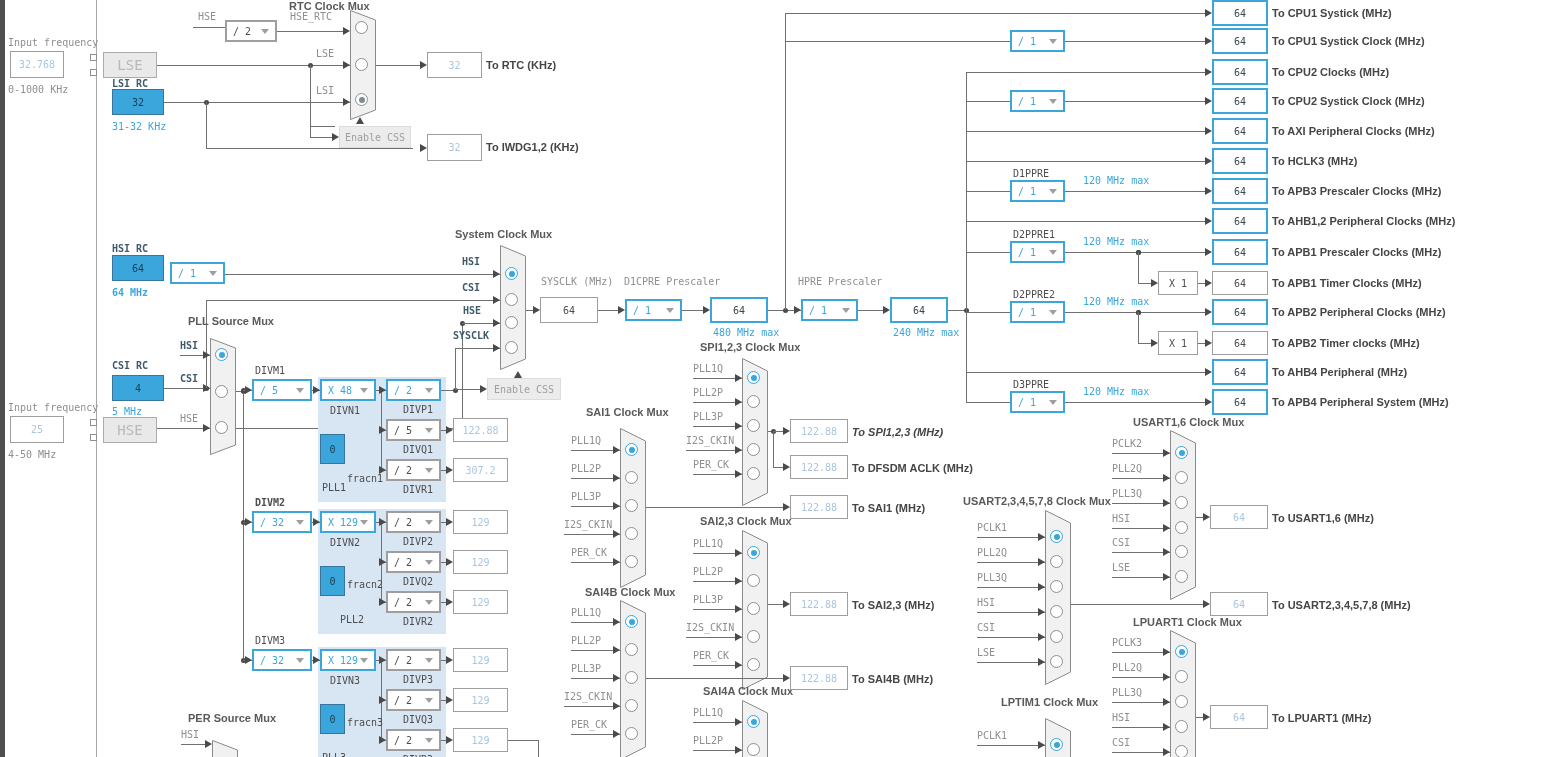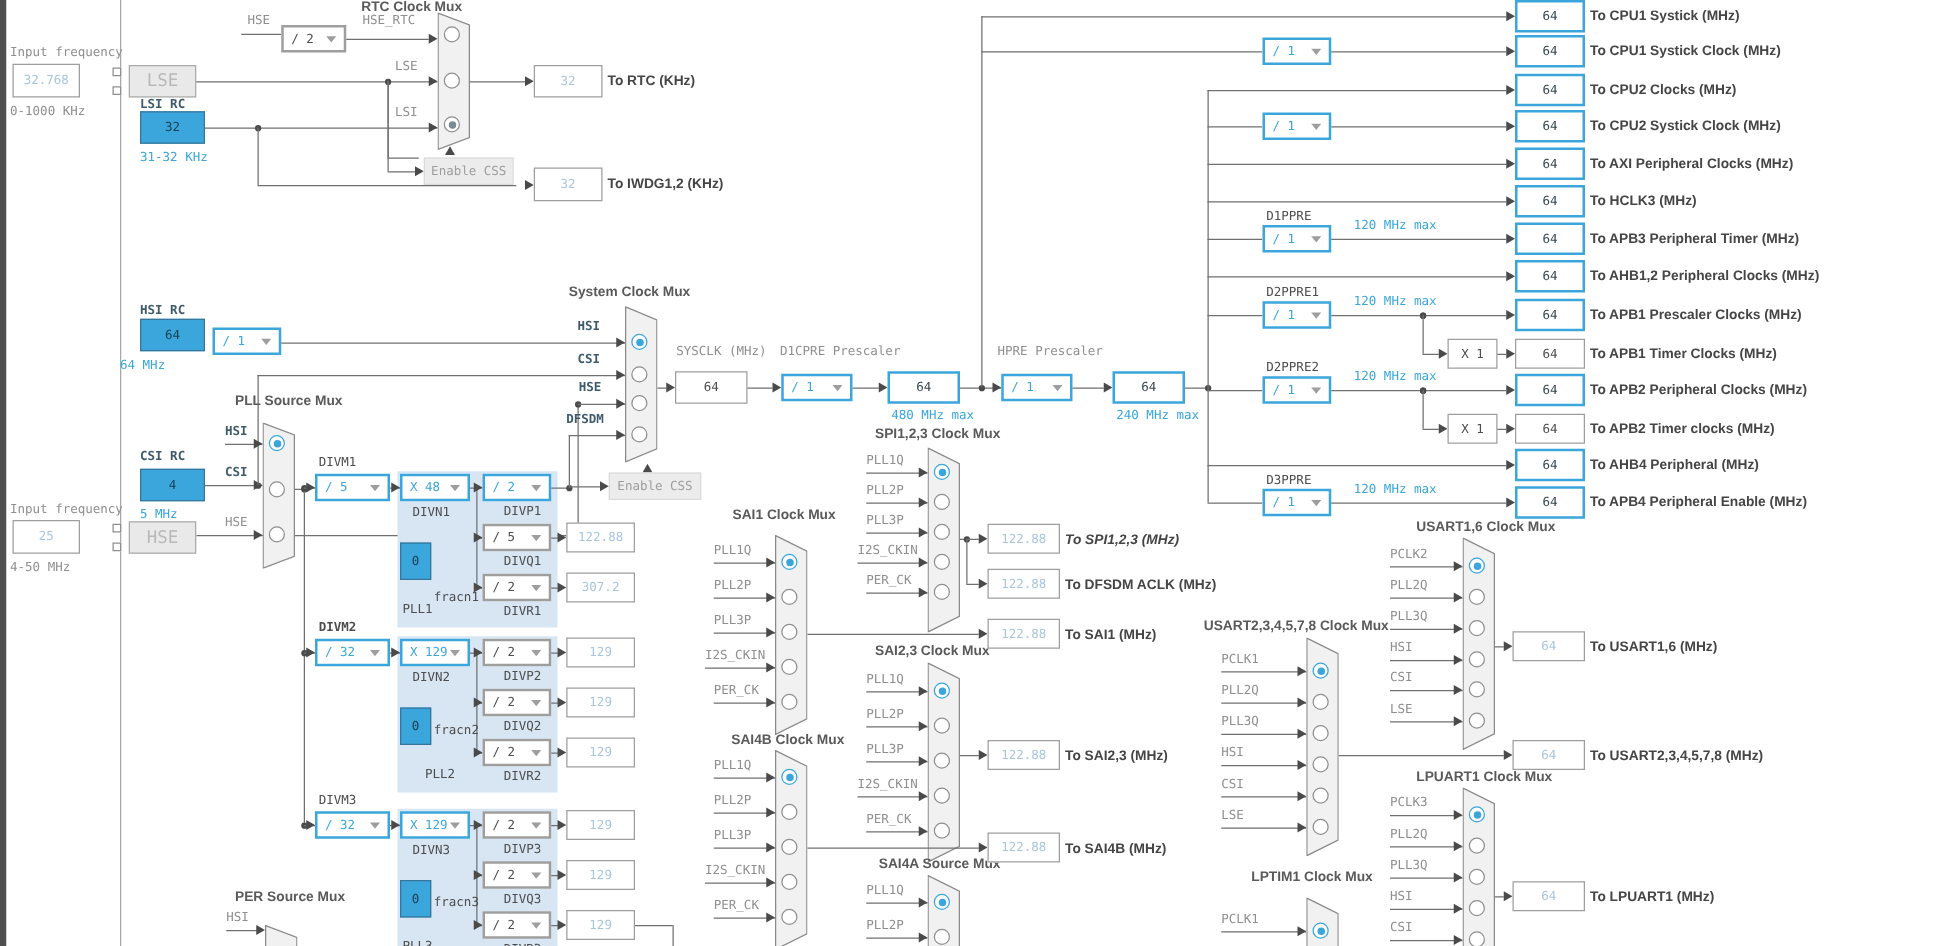--- a/index.html
+++ b/index.html
@@ -107,21 +107,21 @@
     <div class="vbox" style="left: 427px; top: 52px; width: 55px; height: 26px;">32</div>
     <div class="lbl out" style="left: 486px; top: 59px;">To RTC (KHz)</div>
     <div class="vbox" style="left: 427px; top: 134px; width: 55px; height: 27px;">32</div>
     <div class="lbl out" style="left: 486px; top: 141px;">To IWDG1,2 (KHz)</div>
     <div class="lbl navy" style="left: 112px; top: 243px;">HSI RC</div>
     <div class="bluebox" style="left: 112px; top: 255px; width: 52px; height: 26px;">64</div>
     <div class="dd blue" style="left: 170px; top: 262px; width: 55px; height: 22px;">
       <span>/ 1</span>
       <span class="chev"></span>
     </div>
-    <div class="lbl blue" style="left: 96px; top: 287px;">64 MHz</div>
+    <div class="lbl blue" style="left: 112px; top: 287px; font-weight: bold;">64 MHz</div>
     <div class="wire" style="left: 225px; top: 274px; width: 275px; height: 1px;"></div>
     <div class="arr" style="left: 493px; top: 270px;"></div>
     <div class="lbl navy" style="left: 112px; top: 360px;">CSI RC</div>
     <div class="bluebox" style="left: 112px; top: 375px; width: 52px; height: 26px;">4</div>
     <div class="lbl blue" style="left: 112px; top: 406px;">5 MHz</div>
     <div class="wire" style="left: 164px; top: 388px; width: 46px; height: 1px;"></div>
     <div class="arr" style="left: 203px; top: 384px;"></div>
     <div class="dot" style="left: 204px; top: 386px;"></div>
     <div class="wire" style="left: 206px; top: 300px; width: 1px; height: 88px;"></div>
     <div class="wire" style="left: 206px; top: 300px; width: 294px; height: 1px;"></div>
@@ -145,21 +145,21 @@
     <div class="radio sel" style="left: 215px; top: 348px;"></div>
     <div class="radio" style="left: 215px; top: 385px;"></div>
     <div class="radio" style="left: 215px; top: 421px;"></div>
     <div class="wire" style="left: 236px; top: 391px; width: 7px; height: 1px;"></div>
     <div class="dot" style="left: 241px; top: 389px;"></div>
     <div class="wire" style="left: 243px; top: 391px; width: 1px; height: 269px;"></div>
     <div class="lbl title" style="left: 455px; top: 228px;">System Clock Mux</div>
     <div class="lbl navy" style="left: 462px; top: 256px;">HSI</div>
     <div class="lbl navy" style="left: 462px; top: 282px;">CSI</div>
     <div class="lbl navy" style="left: 463px; top: 305px;">HSE</div>
-    <div class="lbl navy" style="left: 453px; top: 330px;">DFSDM</div>
+    <div class="lbl navy" style="left: 453px; top: 330px;">SYSCLK</div>
     <div class="wire" style="left: 455px; top: 348px; width: 45px; height: 1px;"></div>
     <div class="arr" style="left: 493px; top: 344px;"></div>
     <svg width="26" height="125" class="muxsvg" style="left: 500px; top: 245px;">
       <polygon points="0.5,0.5 25.5,11 25.5,114 0.5,124.5" fill="#f1f1f1" stroke="#8a8a8a"></polygon>
     </svg>
     <div class="radio sel" style="left: 505px; top: 267px;"></div>
     <div class="radio" style="left: 505px; top: 293px;"></div>
     <div class="radio" style="left: 505px; top: 316px;"></div>
     <div class="radio" style="left: 505px; top: 341px;"></div>
     <div class="arrup" style="left: 514px; top: 371px;"></div>
@@ -446,21 +446,21 @@
     <div class="wire" style="left: 571px; top: 734px; width: 49px; height: 1px;"></div>
     <div class="arr" style="left: 613px; top: 730px;"></div>
     <svg width="26" height="160" class="muxsvg" style="left: 620px; top: 600px;">
       <polygon points="0.5,0.5 25.5,13 25.5,147 0.5,159.5" fill="#f1f1f1" stroke="#8a8a8a"></polygon>
     </svg>
     <div class="radio sel" style="left: 625px; top: 615px;"></div>
     <div class="radio" style="left: 625px; top: 643px;"></div>
     <div class="radio" style="left: 625px; top: 671px;"></div>
     <div class="radio" style="left: 625px; top: 699px;"></div>
     <div class="radio" style="left: 625px; top: 727px;"></div>
-    <div class="lbl title" style="left: 703px; top: 685px;">SAI4A Source Mux</div>
+    <div class="lbl title" style="left: 703px; top: 685px;">SAI4A Clock Mux</div>
     <div class="lbl small" style="left: 693px; top: 707px;">PLL1Q</div>
     <div class="wire" style="left: 693px; top: 722px; width: 49px; height: 1px;"></div>
     <div class="arr" style="left: 735px; top: 718px;"></div>
     <div class="lbl small" style="left: 693px; top: 735px;">PLL2P</div>
     <div class="wire" style="left: 693px; top: 750px; width: 49px; height: 1px;"></div>
     <div class="arr" style="left: 735px; top: 746px;"></div>
     <svg width="26" height="130" class="muxsvg" style="left: 742px; top: 700px;">
       <polygon points="0.5,0.5 25.5,13 25.5,117 0.5,129.5" fill="#f1f1f1" stroke="#8a8a8a"></polygon>
     </svg>
     <div class="radio sel" style="left: 747px; top: 715px;"></div>
@@ -627,21 +627,21 @@
     <div class="wire" style="left: 966px; top: 191px; width: 44px; height: 1px;"></div>
     <div class="lbl smalldark" style="left: 1013px; top: 168px;">D1PPRE</div>
     <div class="lbl blue" style="left: 1083px; top: 175px;">120 MHz max</div>
     <div class="dd blue" style="left: 1010px; top: 180px; width: 55px; height: 22px;">
       <span>/ 1</span>
       <span class="chev"></span>
     </div>
     <div class="wire" style="left: 1065px; top: 191px; width: 140px; height: 1px;"></div>
     <div class="arr" style="left: 1205px; top: 187px;"></div>
     <div class="vbox active" style="left: 1212px; top: 178px; width: 56px; height: 26px;">64</div>
-    <div class="lbl out" style="left: 1272px; top: 185px;">To APB3 Peripheral Timer (MHz)</div>
+    <div class="lbl out" style="left: 1272px; top: 185px;">To APB3 Prescaler Clocks (MHz)</div>
     <div class="wire" style="left: 966px; top: 221px; width: 239px; height: 1px;"></div>
     <div class="arr" style="left: 1205px; top: 217px;"></div>
     <div class="vbox active" style="left: 1212px; top: 208px; width: 56px; height: 26px;">64</div>
     <div class="lbl out" style="left: 1272px; top: 215px;">To AHB1,2 Peripheral Clocks (MHz)</div>
     <div class="wire" style="left: 966px; top: 252px; width: 44px; height: 1px;"></div>
     <div class="lbl smalldark" style="left: 1013px; top: 229px;">D2PPRE1</div>
     <div class="lbl blue" style="left: 1083px; top: 236px;">120 MHz max</div>
     <div class="dd blue" style="left: 1010px; top: 241px; width: 55px; height: 22px;">
       <span>/ 1</span>
       <span class="chev"></span>
@@ -688,14 +688,14 @@
     <div class="wire" style="left: 966px; top: 402px; width: 44px; height: 1px;"></div>
     <div class="lbl smalldark" style="left: 1013px; top: 379px;">D3PPRE</div>
     <div class="lbl blue" style="left: 1083px; top: 386px;">120 MHz max</div>
     <div class="dd blue" style="left: 1010px; top: 391px; width: 55px; height: 22px;">
       <span>/ 1</span>
       <span class="chev"></span>
     </div>
     <div class="wire" style="left: 1065px; top: 402px; width: 140px; height: 1px;"></div>
     <div class="arr" style="left: 1205px; top: 398px;"></div>
     <div class="vbox active" style="left: 1212px; top: 389px; width: 56px; height: 26px;">64</div>
-    <div class="lbl out" style="left: 1272px; top: 396px;">To APB4 Peripheral Enable (MHz)</div>
+    <div class="lbl out" style="left: 1272px; top: 396px;">To APB4 Peripheral System (MHz)</div>
   </div>
 
 </body></html>

